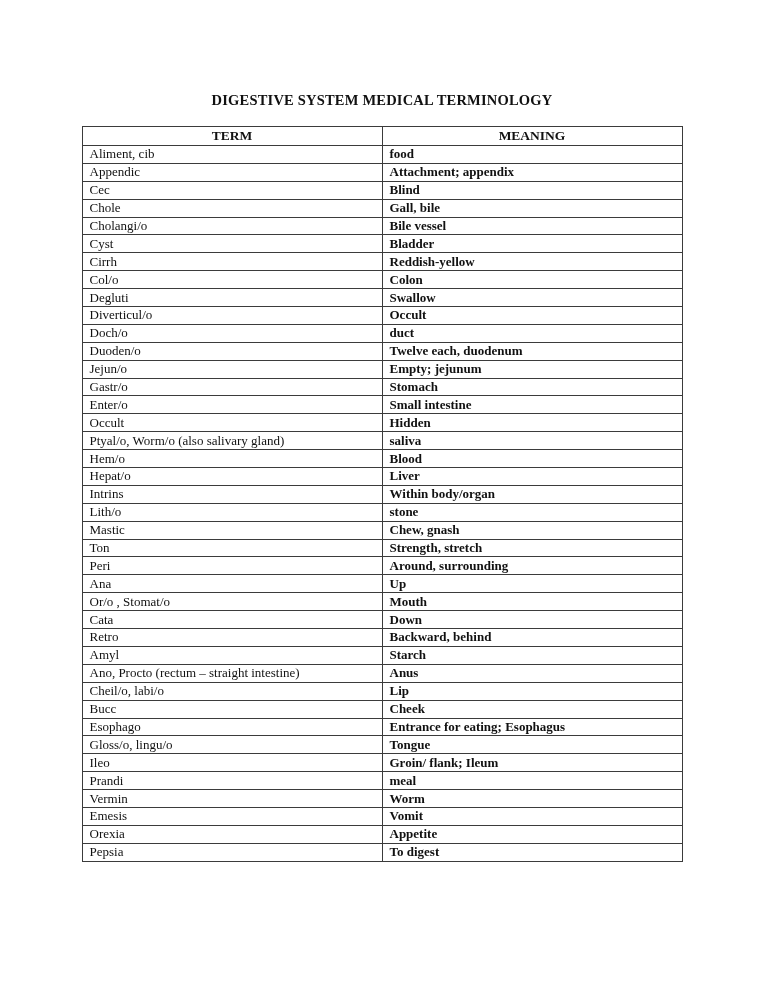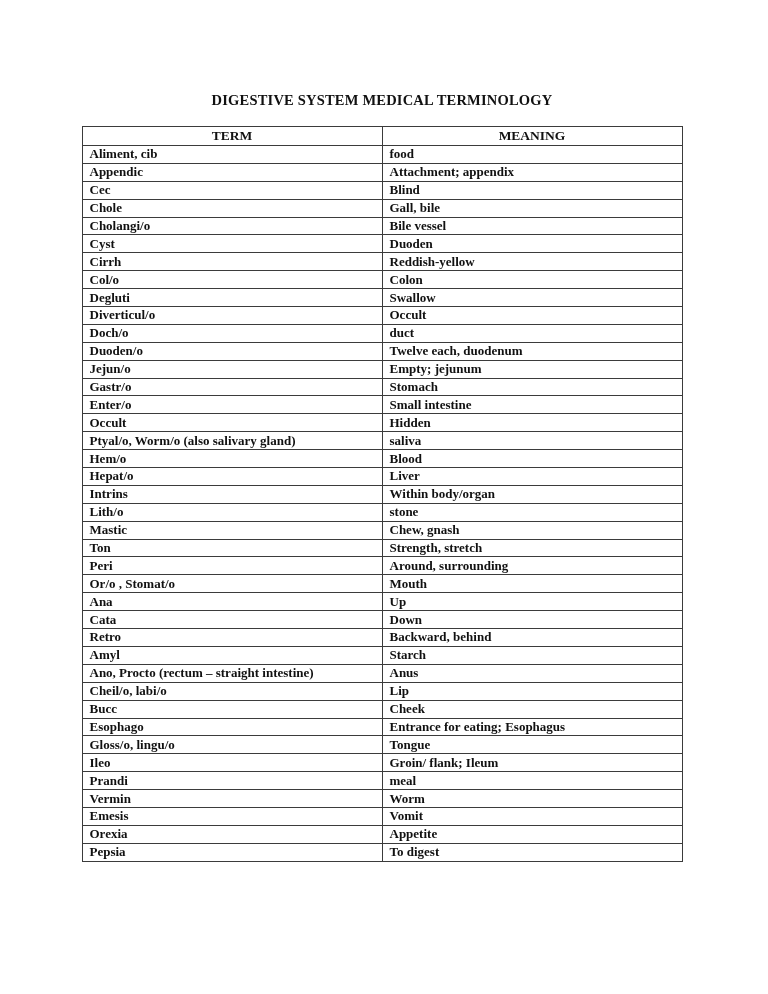--- a/index.html
+++ b/index.html
@@ -44,21 +44,21 @@
     white-space: nowrap;
     vertical-align: middle;
   }
   table.term-table th {
     text-align: center;
     font-weight: bold;
     font-size: 13.5px;
     height: 18px;
   }
   td.term-cell {
-    font-weight: bold;
+    font-weight: normal;
   }
   td.meaning-cell {
     font-weight: bold;
   }
 </style>
 </head>
 <body>
 
 <div class="page">
 
@@ -96,21 +96,21 @@
     <td class="meaning-cell">Gall, bile</td>
   </tr>
 
   <tr>
     <td class="term-cell">Cholangi/o</td>
     <td class="meaning-cell">Bile vessel</td>
   </tr>
 
   <tr>
     <td class="term-cell">Cyst</td>
-    <td class="meaning-cell">Duoden</td>
+    <td class="meaning-cell">Bladder</td>
   </tr>
 
   <tr>
     <td class="term-cell">Cirrh</td>
     <td class="meaning-cell">Reddish-yellow</td>
   </tr>
 
   <tr>
     <td class="term-cell">Col/o</td>
     <td class="meaning-cell">Colon</td>
@@ -192,30 +192,30 @@
     <td class="term-cell">Ton</td>
     <td class="meaning-cell">Strength, stretch</td>
   </tr>
 
   <tr>
     <td class="term-cell">Peri</td>
     <td class="meaning-cell">Around, surrounding</td>
   </tr>
 
   <tr>
+    <td class="term-cell">Ana</td>
+    <td class="meaning-cell">Up</td>
+  </tr>
+
+  <tr>
     <td class="term-cell">Or/o , Stomat/o</td>
     <td class="meaning-cell">Mouth</td>
   </tr>
 
   <tr>
-    <td class="term-cell">Ana</td>
-    <td class="meaning-cell">Up</td>
-  </tr>
-
-  <tr>
     <td class="term-cell">Cata</td>
     <td class="meaning-cell">Down</td>
   </tr>
 
   <tr>
     <td class="term-cell">Retro</td>
     <td class="meaning-cell">Backward, behind</td>
   </tr>
 
   <tr>

